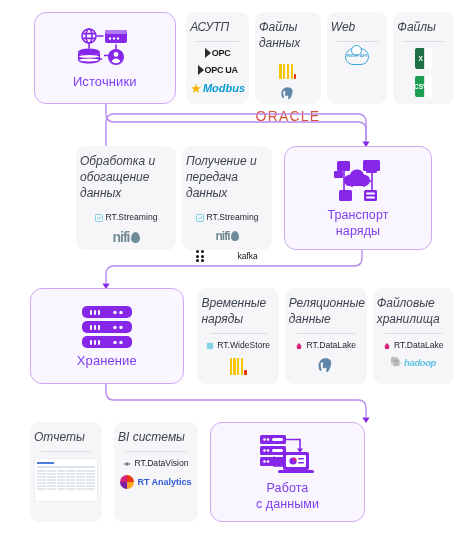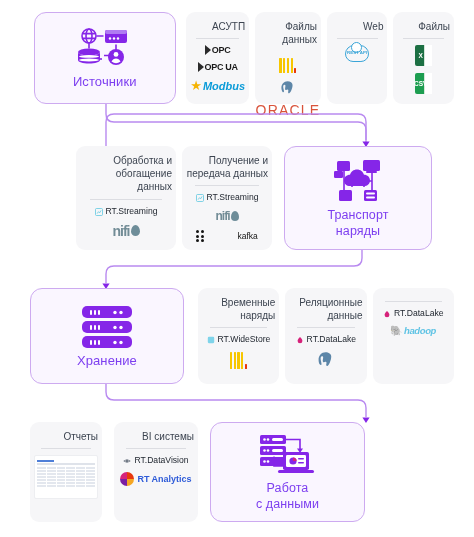--- a/index.html
+++ b/index.html
@@ -37,25 +37,26 @@
   
   .tech-col {
     background: #f6f6f8;
     border-radius: 9px;
     display: flex;
     flex-direction: column;
     align-items: center;
     padding: 8px 4px 6px;
   }
   .tech-title {
-    font-size: 10px;
+    font-size: 12px;
     color: #3c4450;
-    text-align: right;
+    text-align: left;
     line-height: 1.32;
     width: 100%;
+    font-style: italic;
   }
   .tech-rule {
     width: 78%;
     height: 1px;
     background: #dcdde2;
     margin: 5px 0 6px;
   }
   .tech-items {
     display: flex;
     flex-direction: column;
@@ -436,20 +437,21 @@
           <svg width="17" height="17" viewBox="0 0 16 16">
               <path d="M8 1.2c3 0 5.4 1.5 5.4 4 0 2-.6 4-1.3 5.6-.6 1.4-1.3 2.5-2 3-.5.4-1.2.3-1.4-.3-.2-.7.2-1.4.2-2.3 0-.7-.3-1-.9-1s-1 .4-1.5.4c-.8 0-1.1-.6-1.1-1.4 0-1 .4-2 .4-3 0-.8-.4-1.2-1-1.2S3.7 5.4 3.5 6c-.2.9 0 2.3.3 3.6.2 1.2.6 2.3.4 3-.2.6-.9.7-1.4.2-.7-.7-1.2-2.4-1.3-4.2C1.3 4.4 4.2 1.2 8 1.2z" fill="#5d86a8"></path>
             </svg>
         </div>
       </div>
     </div>
 
     <div style="width:6px;"></div>
 
     <div class="tech-col" style="width:82px;">
+      <div class="tech-title">Файловые хранилища</div>
       <div class="tech-rule"></div>
       <div class="tech-items">
         <div class="logo-row">
           <svg class="rt-mark" viewBox="0 0 10 10">
             <path d="M5 1.2 C6.8 3.2 8 4.6 8 6.2 A3 3 0 0 1 2 6.2 C2 4.6 3.2 3.2 5 1.2z" fill="#d6227a"></path>
           </svg>
           <span class="logo-text">RT.DataLake</span>
         </div>
         <div class="logo-row">
           <span class="hadoop">

